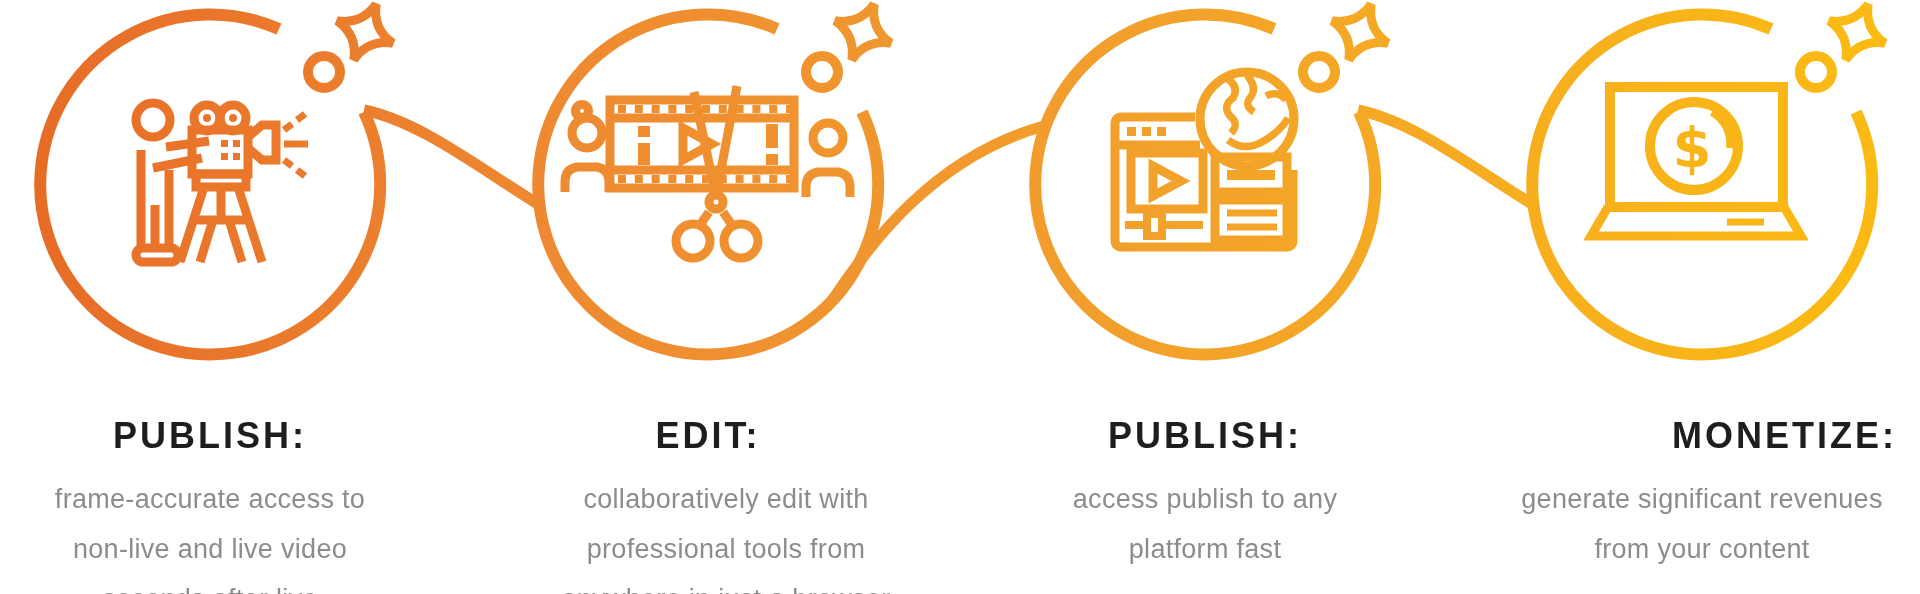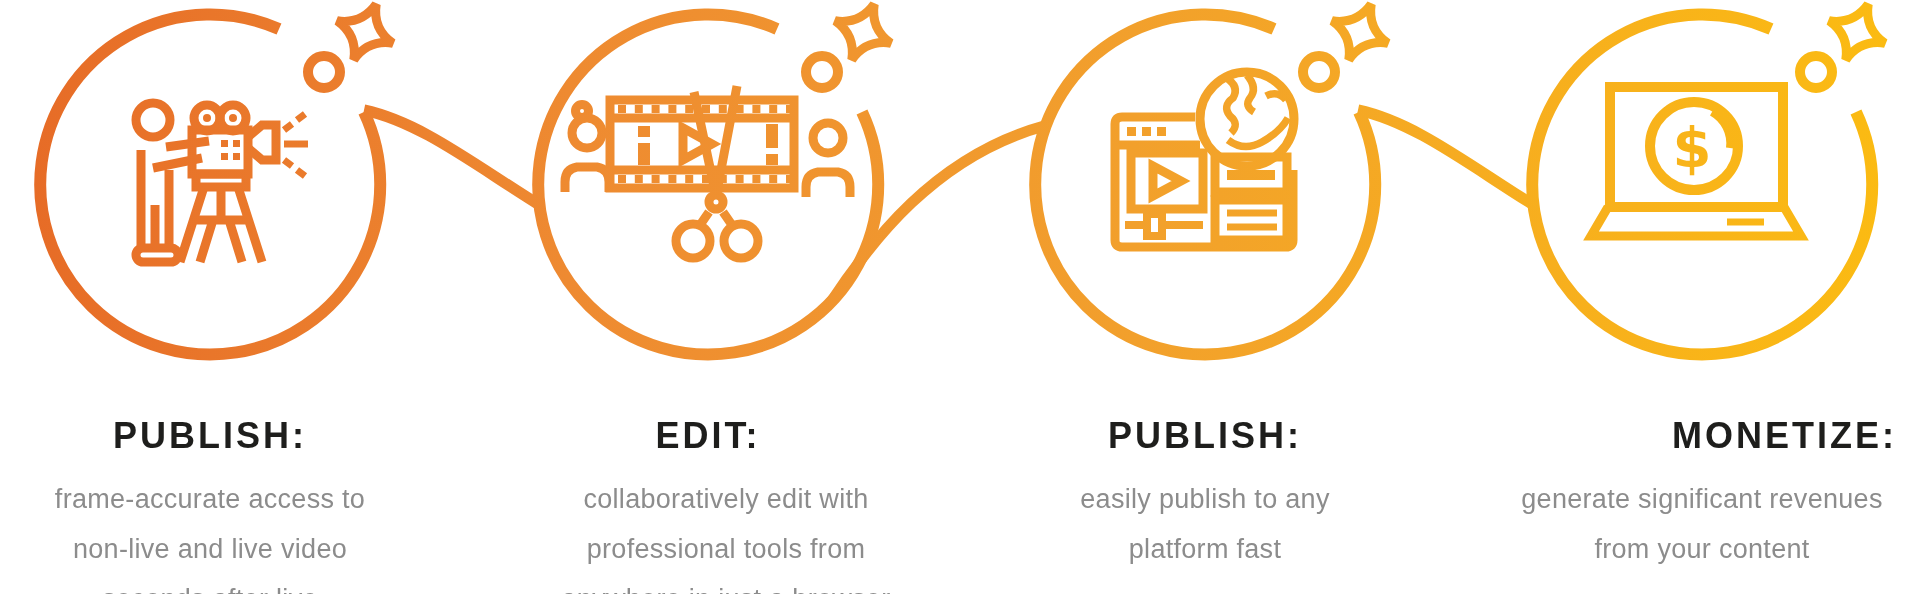--- a/index.html
+++ b/index.html
@@ -160,16 +160,16 @@
   </div>
   <div class="step-text t2">
     <div class="step-title">EDIT:</div>
   </div>
   <div class="step-text t4">
     <div class="step-title">MONETIZE:</div>
   </div>
 
   <div class="step-desc d1">frame-accurate access to non-live and live video seconds after live</div>
   <div class="step-desc d2">collaboratively edit with professional tools from anywhere in just a browser</div>
-  <div class="step-desc d3">easily publish to any platform fast</div>
+  <div class="step-desc d3">access publish to any platform fast</div>
   <div class="step-desc d4">generate significant revenues from your content</div>
 
 </div>
 
 </body></html>

